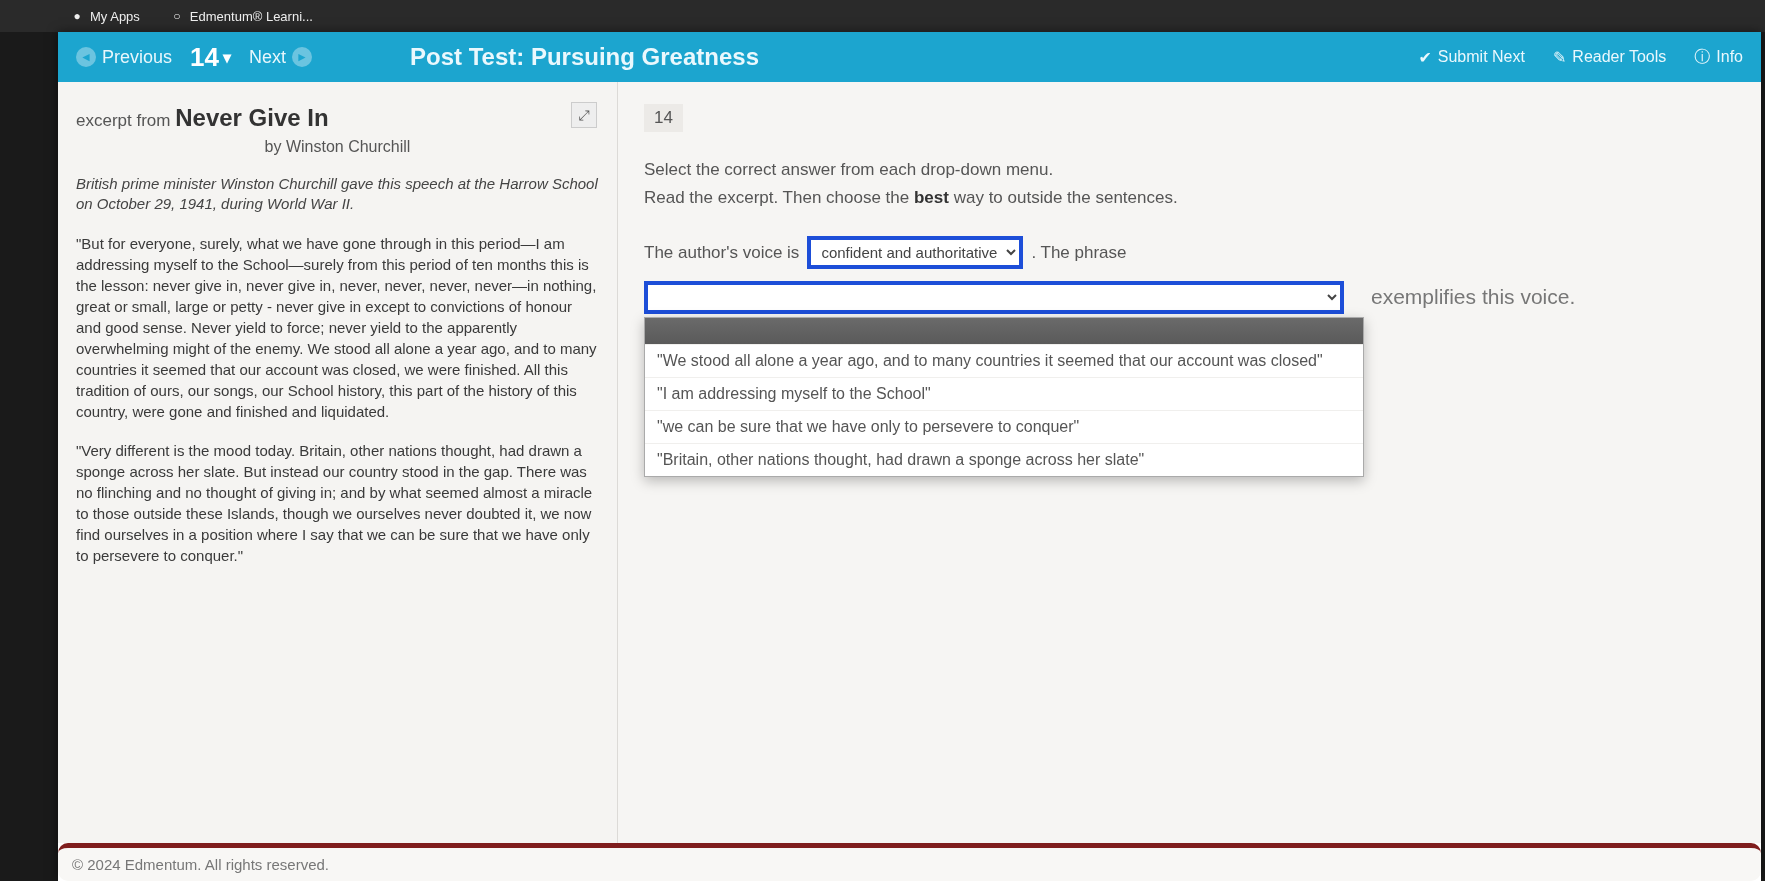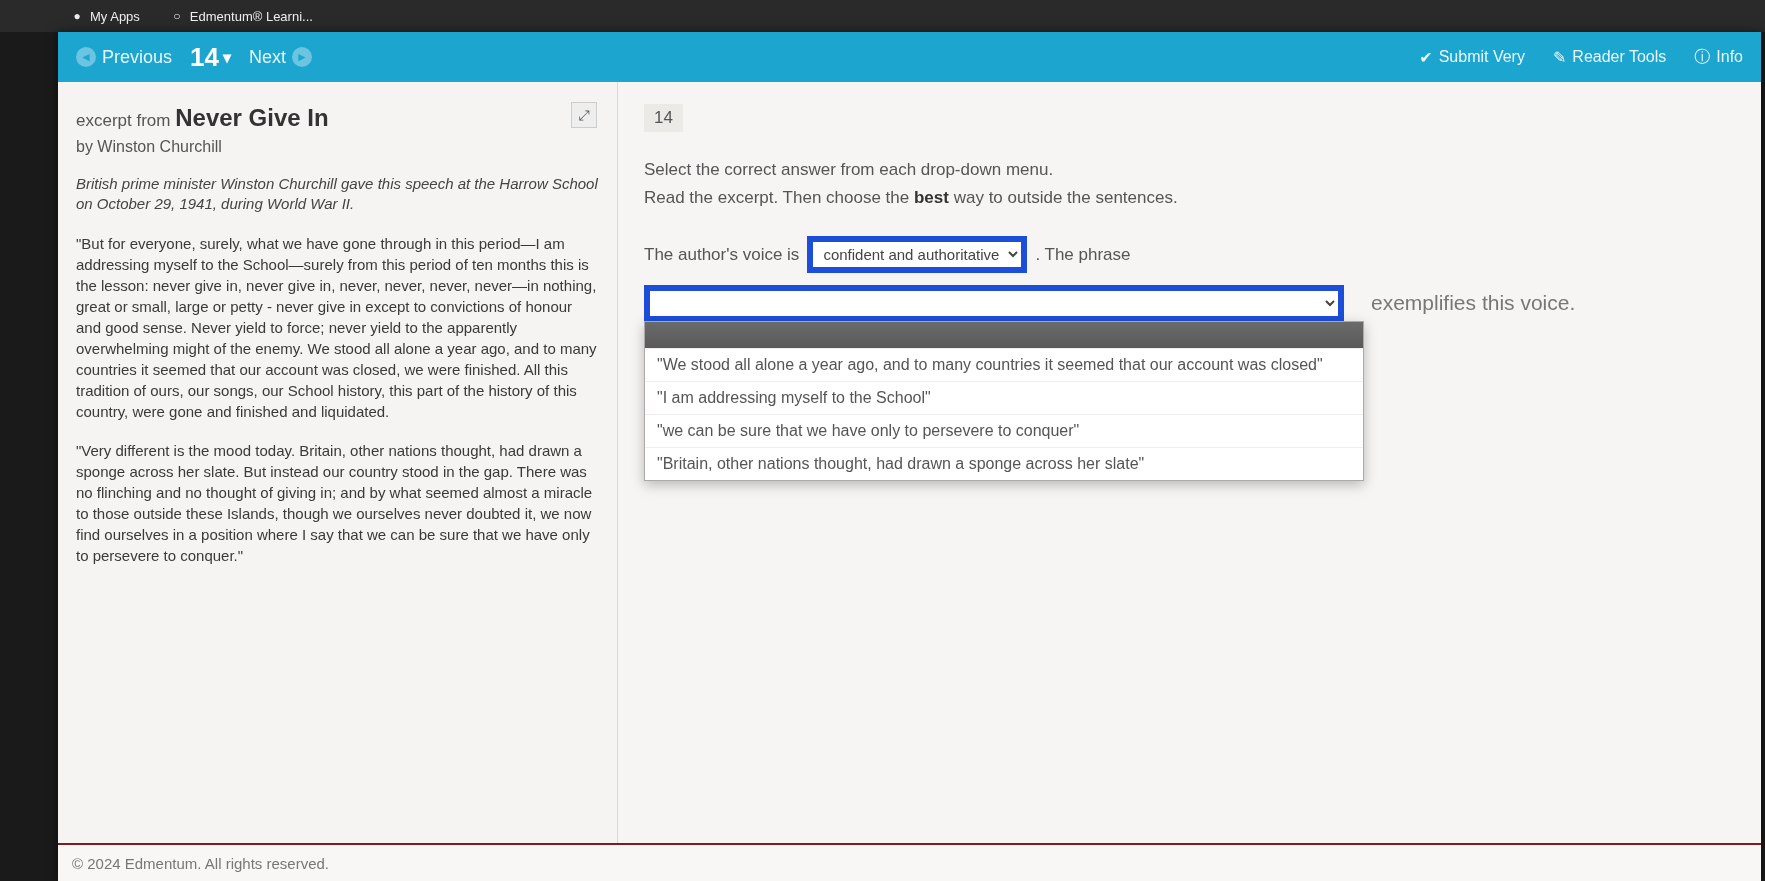--- a/index.html
+++ b/index.html
@@ -97,21 +97,21 @@
       top: 20px; right: 20px;
       width: 26px; height: 26px;
       background: #eee;
       border: 1px solid #ccc;
       display:flex; align-items:center; justify-content:center;
       cursor:pointer;
       font-size: 14px; color:#555;
     }
     .passage-title-line { text-align:left; font-size: 17px; color:#555; }
     .passage-title { font-size: 24px; font-weight:bold; color:#333; }
-    .passage-author { font-size:16px; color:#555; margin-top:6px; margin-bottom:18px; }
+    .passage-author { text-align:center; font-size:16px; color:#555; margin-top:6px; margin-bottom:18px; }
     .passage-intro { font-style: italic; font-size:15px; line-height:1.35; margin-bottom:18px; color:#444; }
     .passage-body { font-size:15px; line-height:1.4; color:#3a3a3a; margin-bottom:18px; }
     .question-pane {
       flex: 1;
       padding: 22px 30px 18px 26px;
       background: #f6f5f3;
       color: #444;
       position: relative;
     }
     .qnum-box {
@@ -126,21 +126,21 @@
     .q-read { font-size:17px; color:#555; margin-bottom:28px; }
     .q-read b { font-weight:bold; color:#333; }
     .sentence-row {
       font-size:17px; color:#555;
       display:flex; align-items:center; flex-wrap:wrap; gap:8px;
       margin-bottom:10px;
     }
     select.dd {
       font-size:15px;
       padding:3px 6px;
-      border:6px solid #1d4ed8;
+      border:4px solid #1d4ed8;
       background:#fff;
       color:#444;
     }
     .wide-select-wrap {
       position: relative;
       margin-top: 2px;
     }
     select.dd.wide {
       width: 700px;
     }
@@ -164,25 +164,25 @@
       font-size: 16px;
       color: #555;
       cursor: pointer;
       border-top: 1px solid #f0efed;
     }
     .dropdown-item:first-of-type { border-top: none; }
     .footer {
       position: absolute;
       bottom: 0; left:0; right:0;
       height: 38px;
-      border-top: 2px solid #7f1d1d;
+      border-top: 5px solid #7f1d1d;
       background: #f8f7f5;
       display:flex; align-items:center;
       padding: 0 14px;
-      font-size: 15px; color:#777;
+      font-size: 15px; color:#777;border-radius:10px;
     }
   </style>
 </head>
 <body>
 
 <div class="browser-tabs">
   <div class="browser-tab">
     <span class="tab-icon">●</span>
     <span>My Apps</span>
   </div>
@@ -200,24 +200,25 @@
       <span>Previous</span>
     </div>
     <div class="question-num">
       <span>14</span>
       <span class="chev-down">▾</span>
     </div>
     <div class="nav-btn">
       <span>Next</span>
       <span class="nav-circle">►</span>
     </div>
+    <div class="test-title">Post Test: Pursuing Greatness</div>
     <div class="top-bar-right">
       <div class="tool-btn">
         <span>✔</span>
-        <span>Submit Very</span>
+        <span>Submit Next</span>
       </div>
       <div class="tool-btn">
         <span>✎</span>
         <span>Reader Tools</span>
       </div>
       <div class="tool-btn">
         <span>ⓘ</span>
         <span>Info</span>
       </div>
     </div>

